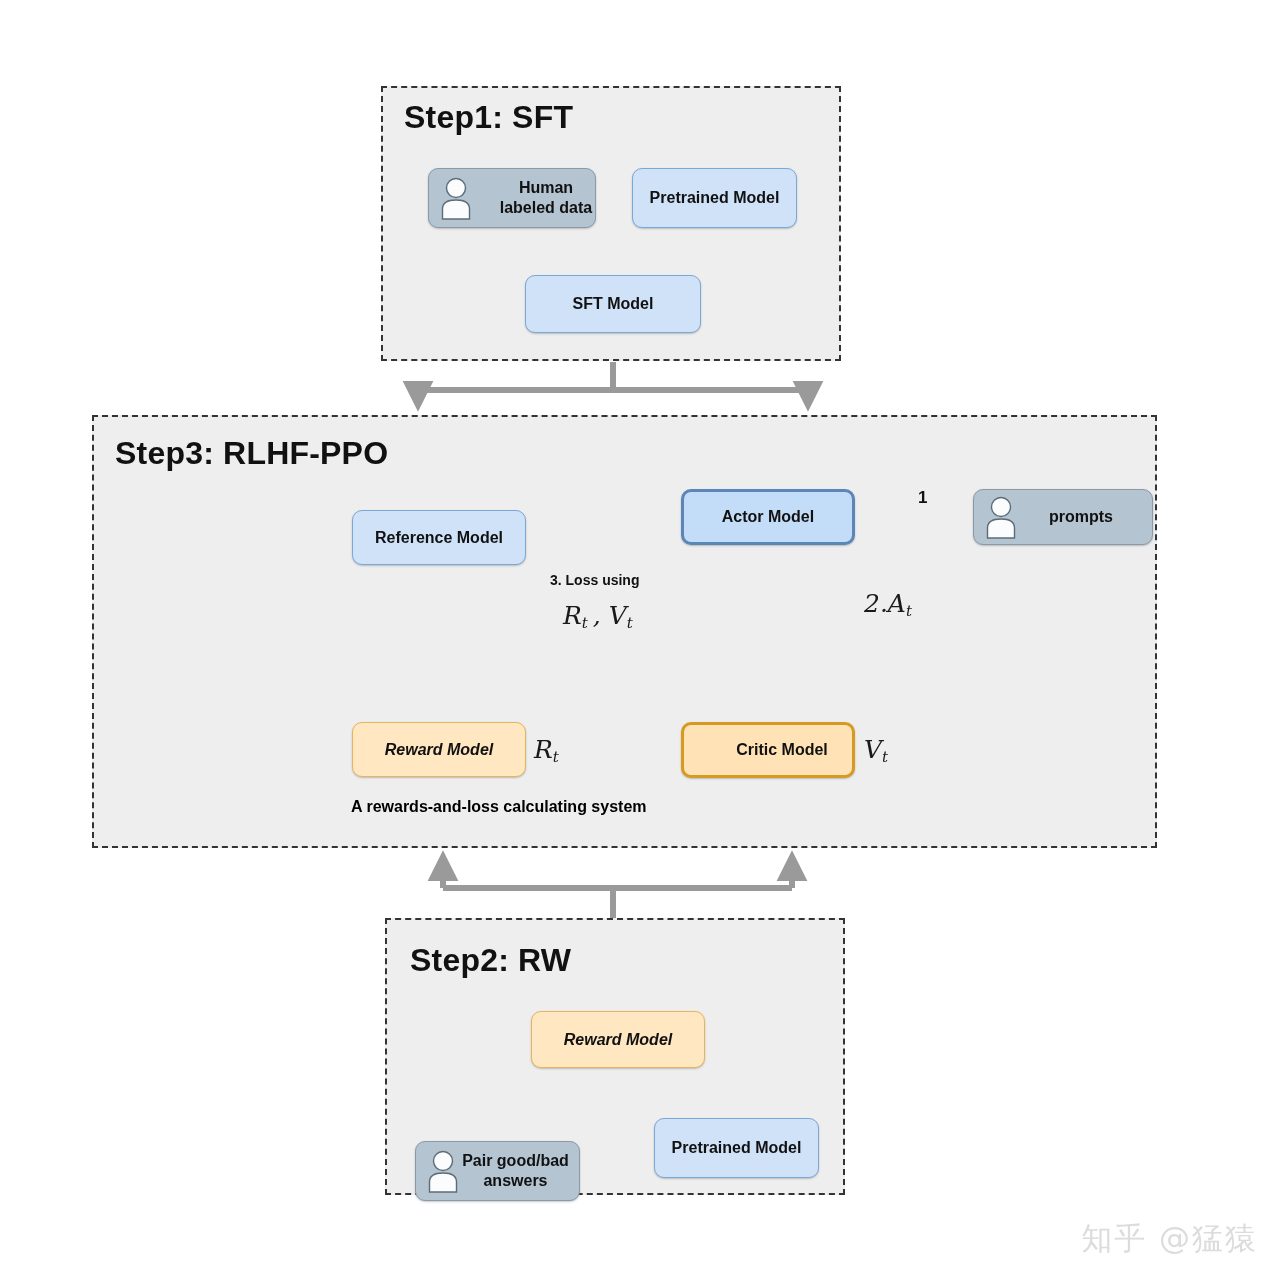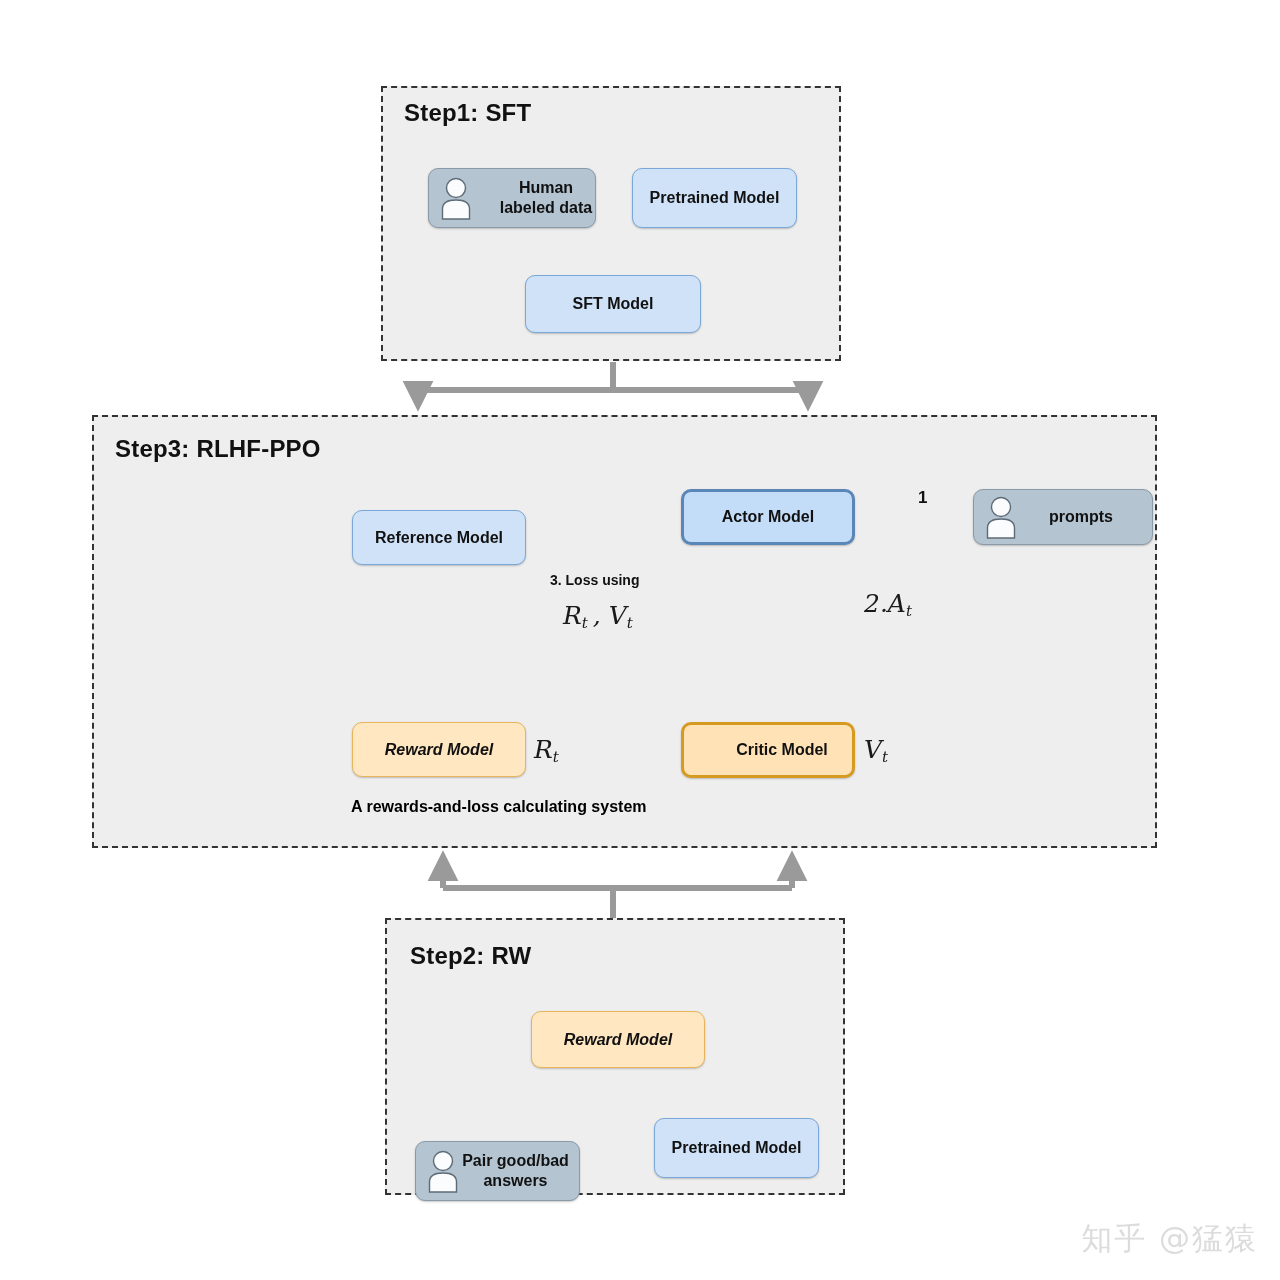--- a/index.html
+++ b/index.html
@@ -23,21 +23,21 @@
   
   .step-group {
     position: absolute;
     background: #eeeeee;
     border: 2px dashed #333333;
     box-sizing: border-box;
   }
   .step-title {
     position: absolute;
     font-weight: bold;
-    font-size: 24px;
+    font-size: 32px;
     color: #111111;
     letter-spacing: 0.2px;
     white-space: nowrap;
   }
   
   .node {
     position: absolute;
     box-sizing: border-box;
     border-radius: 10px;
     display: flex;

